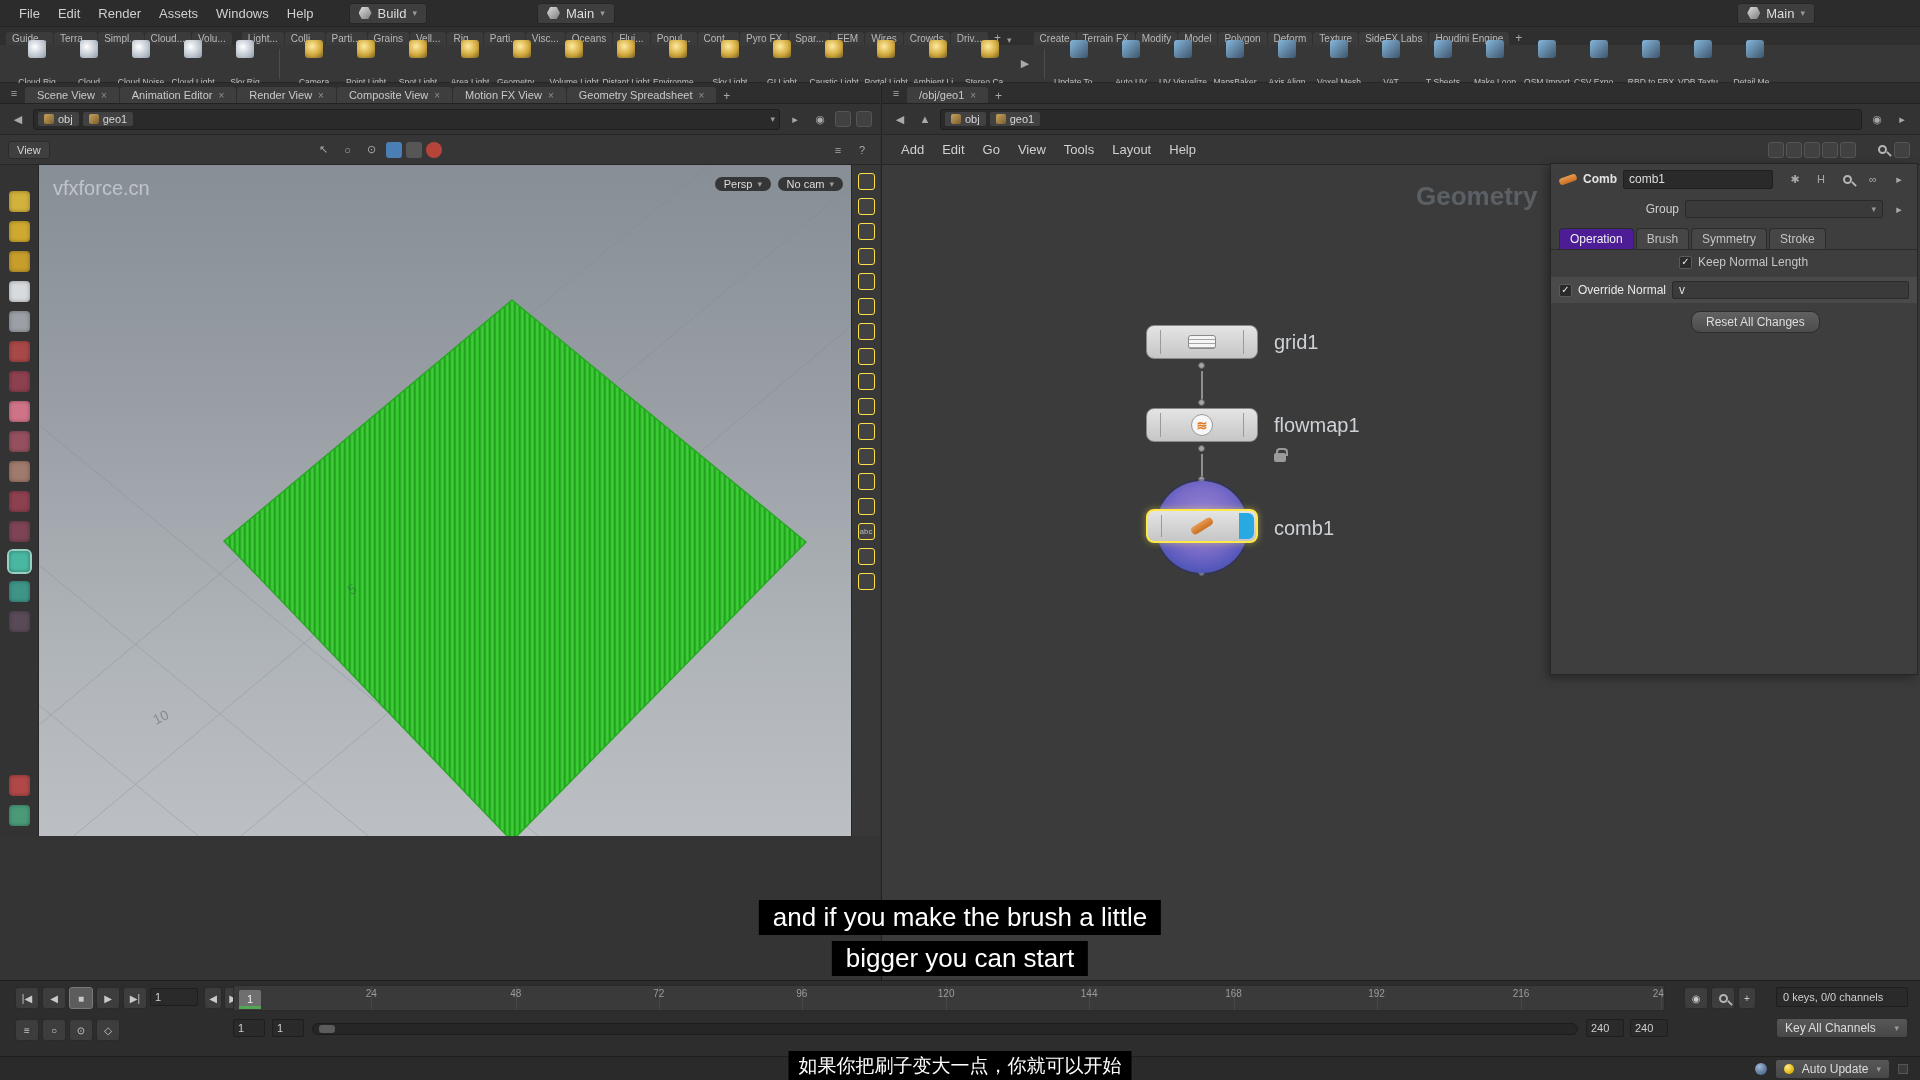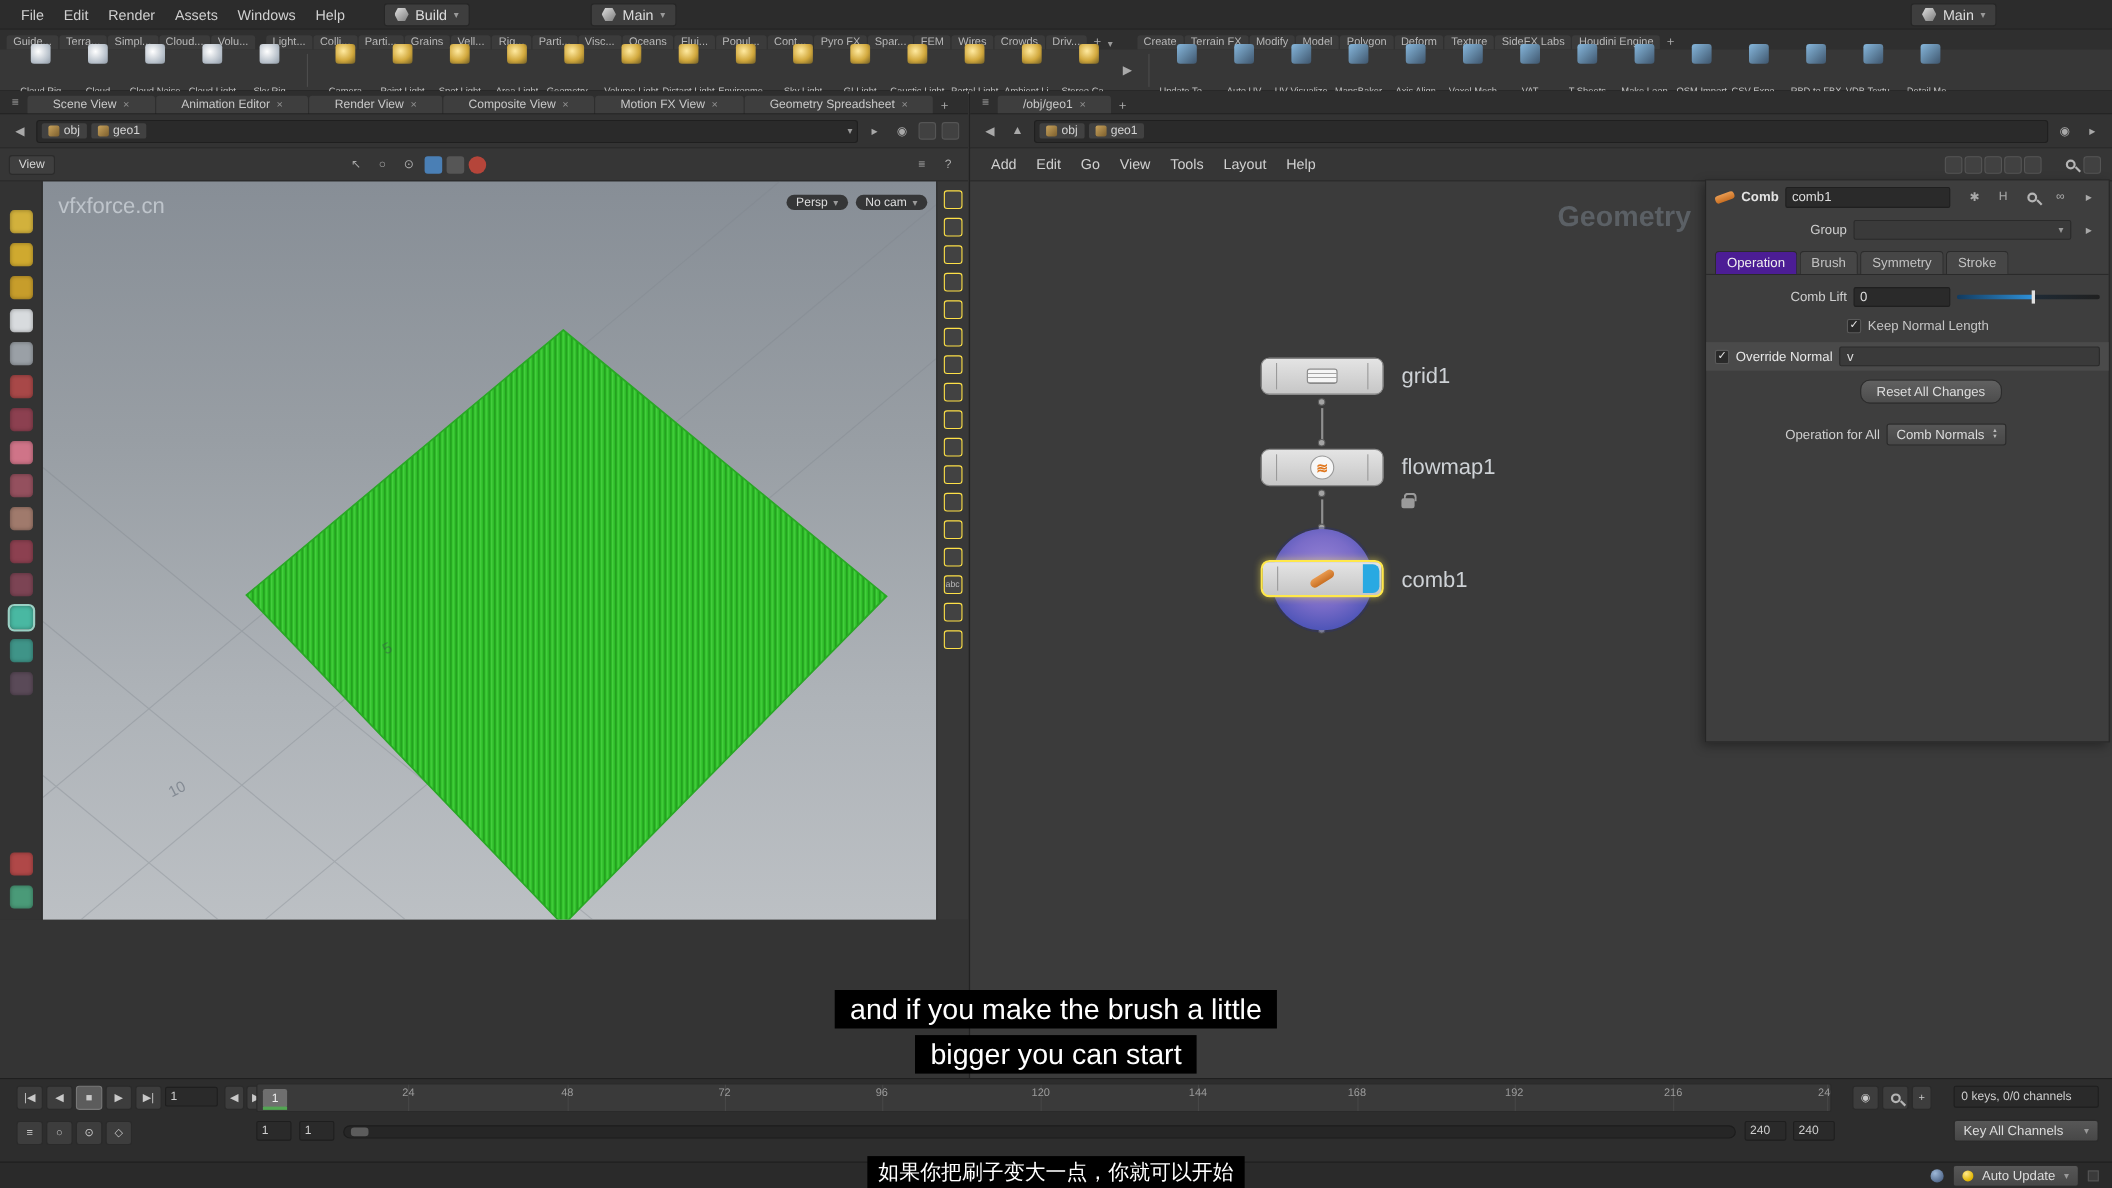--- a/index.html
+++ b/index.html
@@ -25,21 +25,21 @@
 .tic{width:18px;height:18px;border-radius:3px}
 .g1 .tic{background:radial-gradient(circle at 38% 38%,#ffffff,#b6bfc9 65%,#8e98a3)}
 .g2 .tic{background:radial-gradient(circle at 40% 35%,#ffeaa0,#d2a93e 55%,#6e5b23)}
 .g3 .tic{background:linear-gradient(135deg,#86b7dc,#3f566d)}
 .tlabel{font-size:8.5px;color:#c2c2c2;white-space:nowrap;max-width:50px;overflow:hidden;text-overflow:ellipsis}
 .tdiv{width:1px;height:30px;background:#4c4c4c;margin:0 9px}
 
 #leftpane{position:absolute;left:0;top:83px;width:880px;height:897px;background:#343434}
 #rightpane{position:absolute;left:881px;top:83px;width:1039px;height:897px;background:#343434;border-left:1px solid #222}
 .tabstrip{height:21px;background:#2e2e2e;display:flex;align-items:flex-end;padding:0 4px;gap:1px;border-bottom:1px solid #222}
-.ptab{display:flex;align-items:center;gap:6px;background:#3e3e3e;color:#c9c9c9;font-size:11px;padding:2px 23px;border-radius:3px 3px 0 0;white-space:nowrap}
+.ptab{display:flex;align-items:center;gap:6px;background:#3e3e3e;color:#c9c9c9;font-size:11px;padding:2px 12px;border-radius:3px 3px 0 0;white-space:nowrap}
 .ptab .x{color:#8f8f8f;font-size:10px}
 .pathbar{height:31px;background:#333;display:flex;align-items:center;padding:0 8px;gap:5px;border-bottom:1px solid #262626}
 .pfield{flex:1;height:21px;background:#2a2a2a;border:1px solid #1f1f1f;border-radius:3px;display:flex;align-items:center;padding:0 4px;gap:4px}
 .chip{display:flex;align-items:center;gap:4px;background:#414141;border-radius:2px;padding:1px 6px;font-size:11px;color:#d5d5d5}
 .ci{width:10px;height:10px;border-radius:2px;background:linear-gradient(135deg,#c9a35c,#7c5f2e)}
 .ibtn{min-width:20px;height:20px;display:flex;align-items:center;justify-content:center;color:#a9a9a9;font-size:11px}
 .sqic{width:16px;height:16px;border:1px solid #555;border-radius:3px;background:#414141}
 
 .vptoolbar{height:30px;background:#363636;display:flex;align-items:center;padding:0 8px;gap:4px;border-bottom:1px solid #262626}
 .vchip{display:flex;align-items:center;gap:5px;background:#3f3f3f;border:1px solid #2b2b2b;border-radius:3px;padding:2px 8px;font-size:11px;color:#d5d5d5}
@@ -638,50 +638,33 @@
         <span class="car" style="margin-left:auto">▾</span>
       </div>
       <span class="ibtn">▸</span>
     </div>
     <div class="ptabs">
       <span class="ptb on">Operation</span>
       <span class="ptb">Brush</span>
       <span class="ptb">Symmetry</span>
       <span class="ptb">Stroke</span>
     </div>
-    <div class="prow" style="margin-top:6px">
-      <span class="plabel">Comb Lift</span>
-      <input class="pfieldv" value="0" style="">
-      <div class="slider">
-        <div class="shandle"></div>
-      </div>
-    </div>
     <div class="prow" style="padding-left:128px">
       <span class="cb">✓</span>
       <span>Keep Normal Length</span>
     </div>
     <div class="ovrow">
       <span class="cb">✓</span>
       <span style="font-weight:normal;color:#e8e8e8">Override Normal</span>
       <div class="ddfield">
         <span>v</span>
       </div>
     </div>
     <div class="prow" style="padding-left:140px">
       <button class="btn">Reset All Changes</button>
-    </div>
-    <div class="prow" style="margin-top:8px">
-      <span class="plabel" style="width:150px">Operation for All</span>
-      <div class="ddbtn">
-        <span>Comb Normals</span>
-        <span class="spin">
-            <span>▴</span>
-            <span>▾</span>
-          </span>
-      </div>
     </div>
   </div>
 </div>
 
 <div id="timeline">
   <div class="abs" style="left:15px;top:6px;display:flex;gap:3px">
     <span class="tbtn">|◀</span>
     <span class="tbtn">◀</span>
     <span class="tbtn on">■</span>
     <span class="tbtn">▶</span>

